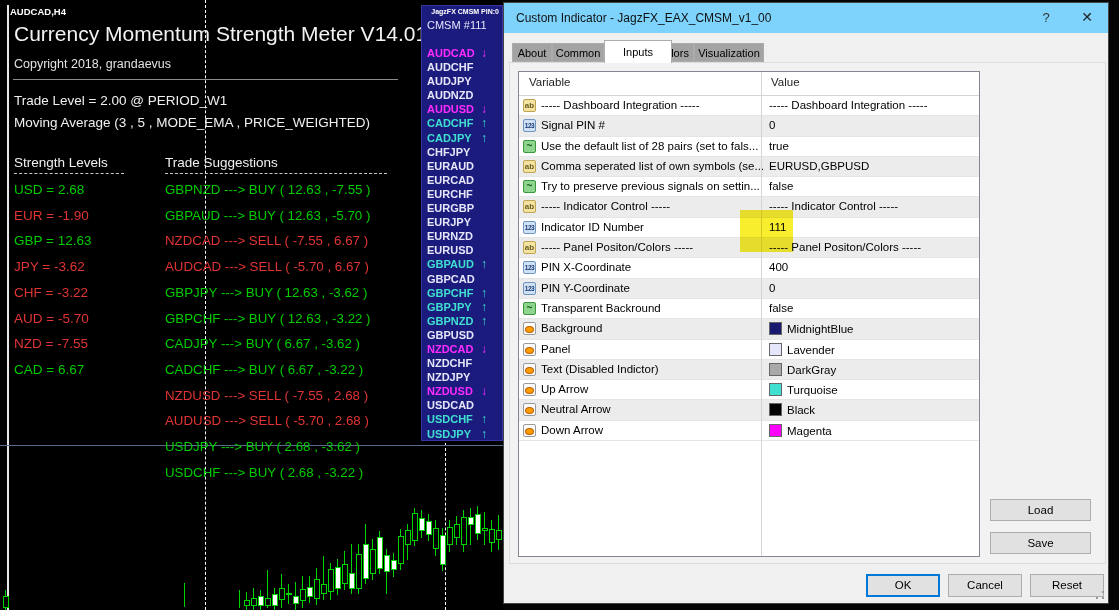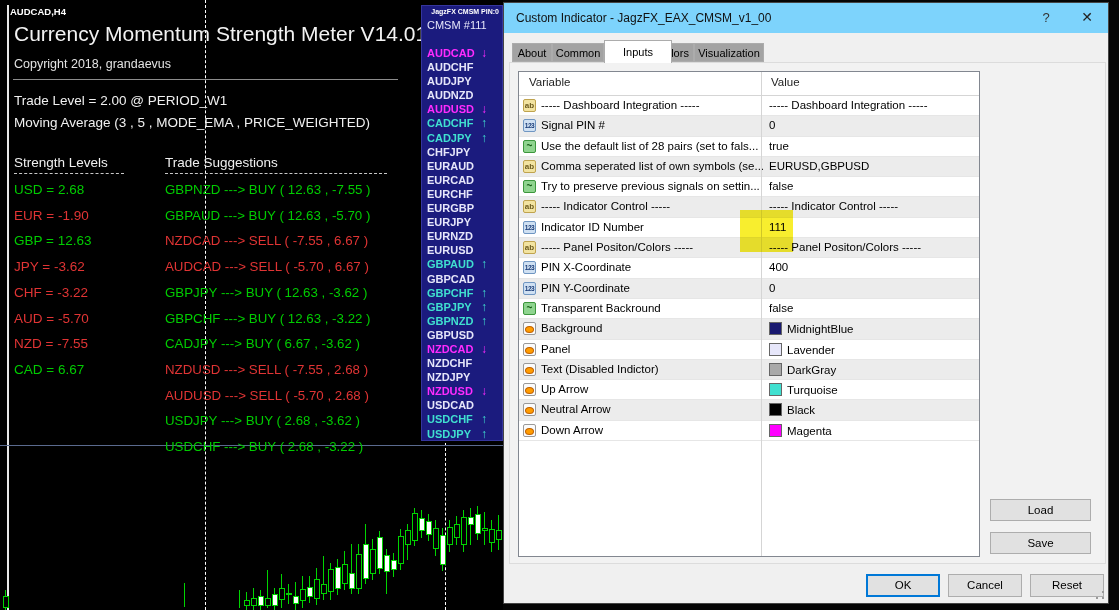--- a/index.html
+++ b/index.html
@@ -204,20 +204,21 @@
         <div class="pos">CAD = 6.67</div>
       </div>
     <div id="suggestions-list">
         <div class="buy">GBPNZD ---&gt; BUY ( 12.63 , -7.55 )</div>
         <div class="buy">GBPAUD ---&gt; BUY ( 12.63 , -5.70 )</div>
         <div class="sell">NZDCAD ---&gt; SELL ( -7.55 , 6.67 )</div>
         <div class="sell">AUDCAD ---&gt; SELL ( -5.70 , 6.67 )</div>
         <div class="buy">GBPJPY ---&gt; BUY ( 12.63 , -3.62 )</div>
         <div class="buy">GBPCHF ---&gt; BUY ( 12.63 , -3.22 )</div>
         <div class="buy">CADJPY ---&gt; BUY ( 6.67 , -3.62 )</div>
+        <div class="buy">CADCHF ---&gt; BUY ( 6.67 , -3.22 )</div>
         <div class="sell">NZDUSD ---&gt; SELL ( -7.55 , 2.68 )</div>
         <div class="sell">AUDUSD ---&gt; SELL ( -5.70 , 2.68 )</div>
         <div class="buy">USDJPY ---&gt; BUY ( 2.68 , -3.62 )</div>
         <div class="buy">USDCHF ---&gt; BUY ( 2.68 , -3.22 )</div>
       </div>
   </div>
 
   <div id="panel">
     <div id="panel-header">JagzFX CMSM PIN:0</div>
     <div id="cmsm-num-label">CMSM #</div>

